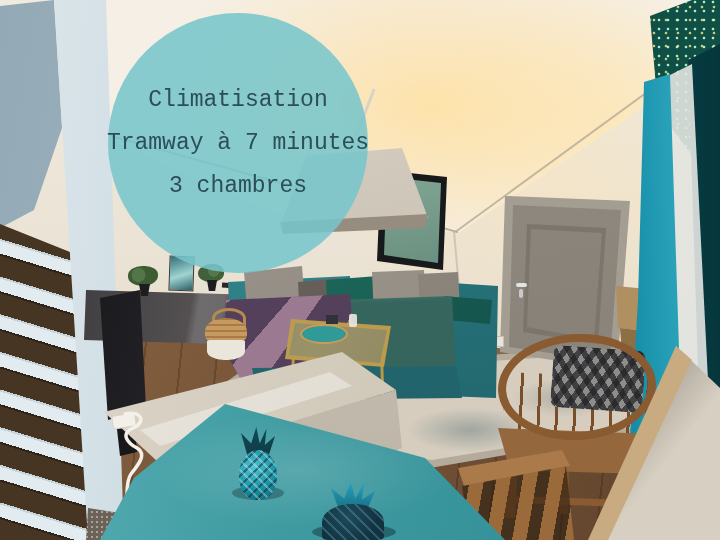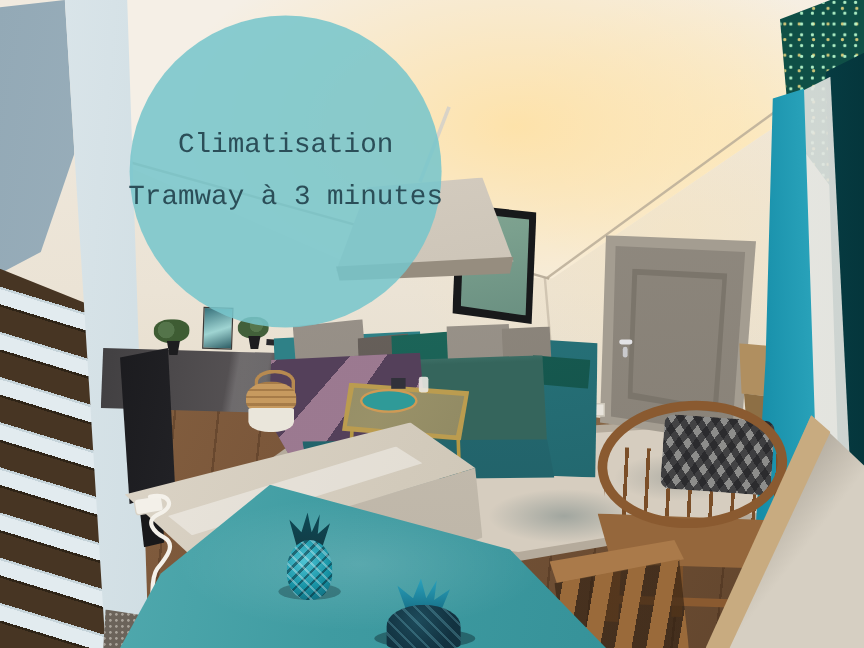--- a/index.html
+++ b/index.html
@@ -315,16 +315,17 @@
   <div class="table full"></div>
   <div class="pine1-shadow"></div>
   <div class="pine1-leaves"></div>
   <div class="pine1-body"></div>
   <div class="pine2-shadow"></div>
   <div class="pine2-leaves"></div>
   <div class="pine2-body"></div>
 
   <div class="overlay-circle">
     <div class="ol">Climatisation</div>
-    <div class="ol">Tramway à 3 minutes</div>
+    <div class="ol">Tramway à 7 minutes</div>
+    <div class="ol">3 chambres</div>
   </div>
 
 </div>
 
 </body></html>

